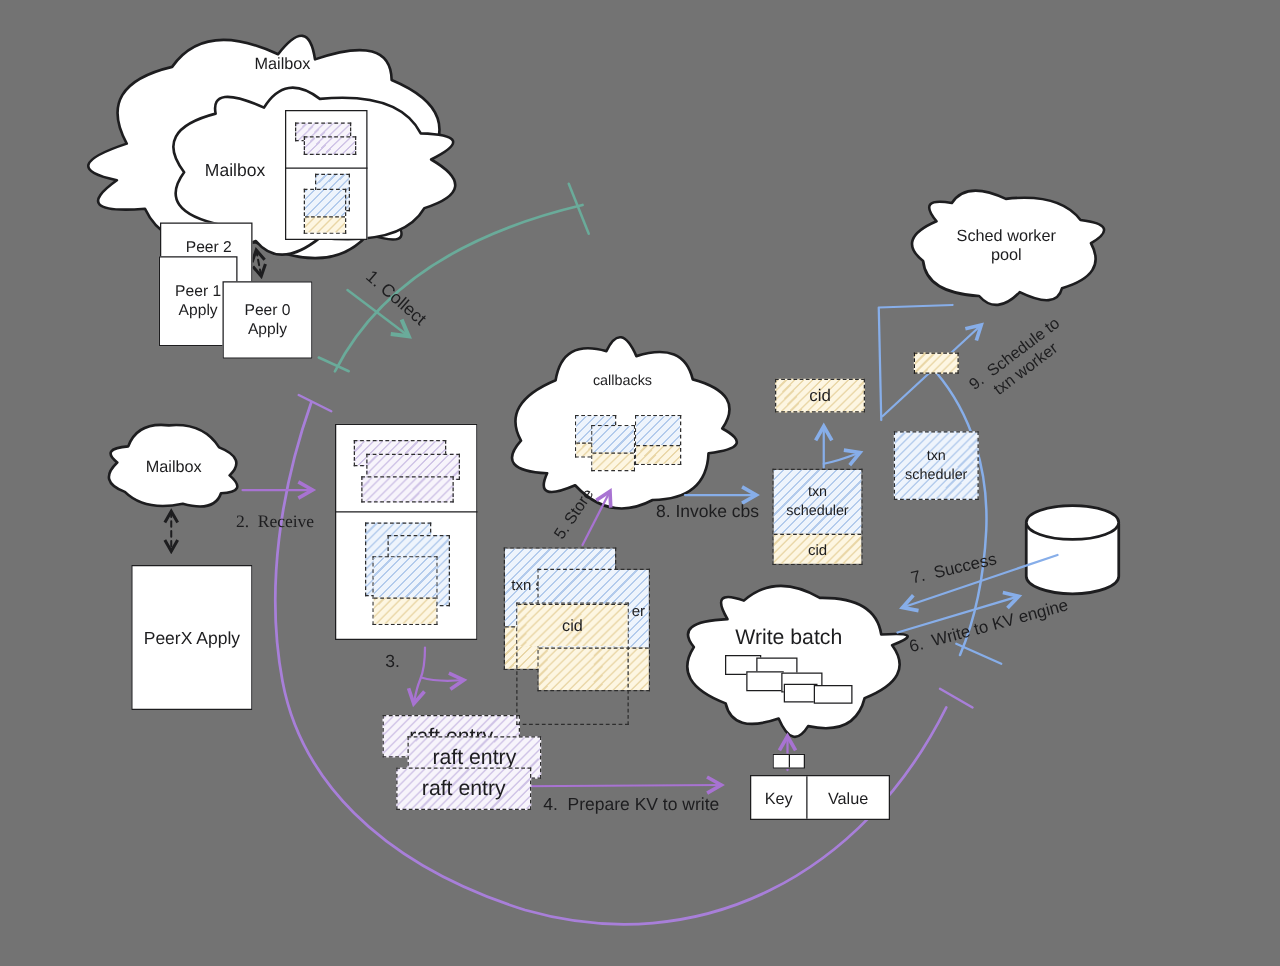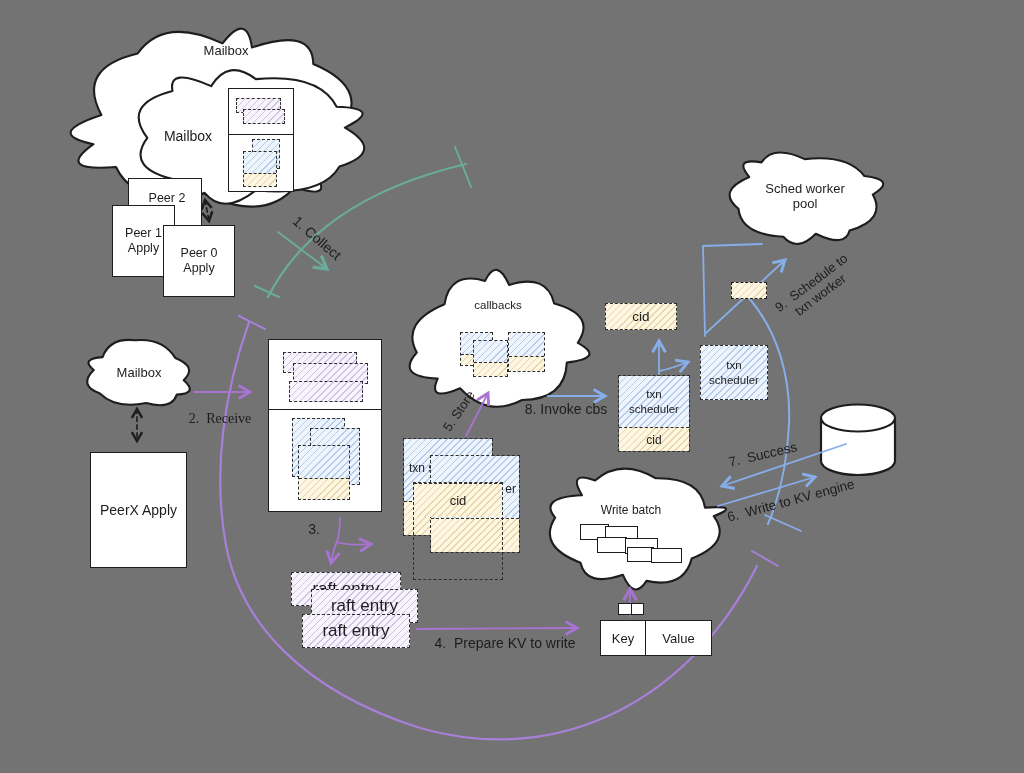--- a/index.html
+++ b/index.html
@@ -21,21 +21,21 @@
   .dashed{border:1.5px dashed #2e2e2e;}
   .hatch-p{background:repeating-linear-gradient(135deg,#cfc3e6 0 1.2px,transparent 1.2px 5px) #f7f4fb;}
   .hatch-b{background:repeating-linear-gradient(135deg,#b3cbec 0 1.2px,transparent 1.2px 5px) #eef4fc;}
   .hatch-y{background:repeating-linear-gradient(135deg,#e9d6a6 0 1.2px,transparent 1.2px 5px) #fdf6e2;}
   .split{display:flex;flex-direction:column;}
   .split .top{flex:1;display:flex;align-items:center;justify-content:center;}
   .split .bot{border-top:1.4px dashed #2e2e2e;display:flex;align-items:center;justify-content:center;}
   .cellbox{display:flex;}
   .cellbox .cell{display:flex;align-items:center;justify-content:center;flex:1;}
   .cellbox .cell + .cell{border-left:1.7px solid var(--ink);}
-  .ctr{display:flex;align-items:center;justify-content:center;flex-direction:column;text-align:center;}
+  .ctr{display:flex;align-items:center;justify-content:center;flex-direction:column;text-align:center;margin-left:15px;}
 </style>
 </head>
 <body>
 
 <div class="stage">
 
   <svg class="wires" width="1024" height="773" viewBox="0 0 1024 773">
     <defs>
       <marker id="mg" viewBox="0 0 10 10" refX="8" refY="5" markerWidth="9" markerHeight="9" orient="auto-start-reverse">
         <path d="M 1 1 L 8 5 L 1 9" fill="none" stroke-width="1.8" class="sg"></path>
@@ -93,42 +93,42 @@
 
     <path class="st si w16 dsh" d="M 205 200 L 209 221" marker-start="url(#md)" marker-end="url(#md)"></path>
     <path class="st si w16 dsh" d="M 137 409 L 137 441" marker-start="url(#md)" marker-end="url(#md)"></path>
     <path class="st si w16" d="M 171 205 L 181 218" marker-end="url(#md)"></path>
   </svg>
 
   <div class="lbl" style="left:226px;top:51px;font-size:13px;">Mailbox</div>
   <div class="lbl" style="left:188px;top:136px;font-size:14px;">Mailbox</div>
   <div class="lbl" style="left:139px;top:373px;font-size:13px;">Mailbox</div>
   <div class="lbl" style="left:498px;top:306px;font-size:11.5px;">callbacks</div>
-  <div class="lbl" style="left:631px;top:510px;font-size:12px;">Write batch</div>
+  <div class="lbl" style="left:631px;top:510px;font-size:17px;">Write batch</div>
   <div class="lbl" style="left:805px;top:196px;font-size:13px;"><span>Sched worker</span><br><span>pool</span></div>
 
 
   <div class="abs plain" style="left:228px;top:88px;width:66px;height:104px;"></div>
   <div class="abs" style="left:228px;top:134px;width:66px;height:0;border-top:1.7px solid var(--ink);"></div>
   <div class="abs hatch-p dashed" style="left:236px;top:98px;width:45px;height:15px;"></div>
   <div class="abs hatch-p dashed" style="left:243px;top:109px;width:42px;height:15px;"></div>
   <div class="abs hatch-b dashed" style="left:252px;top:139px;width:28px;height:30px;"></div>
   <div class="abs dashed split" style="left:243px;top:151px;width:34px;height:36px;">
     <div class="top hatch-b"></div>
     <div class="bot hatch-y" style="height:12px;"></div>
   </div>
 
   <div class="abs plain" style="left:128px;top:178px;width:74px;height:52px;">
     <div class="lbl" style="left:38px;top:19px;font-size:12.5px;">Peer 2</div>
   </div>
   <div class="abs plain ctr" style="left:112px;top:205px;width:63px;height:72px;font-size:12.5px;line-height:1.2;">
     <span>Peer 1</span>
       <span>Apply</span>
   </div>
-  <div class="abs plain ctr" style="left:163px;top:225px;width:72px;height:72px;font-size:12.5px;line-height:1.2;">
+  <div class="abs plain ctr" style="left:163px;top:225px;width:72px;height:62px;font-size:12.5px;line-height:1.2;">
     <span>Peer 0</span>
       <span>Apply</span>
   </div>
   <div class="abs plain ctr" style="left:90px;top:452px;width:97px;height:116px;font-size:14px;">
     <span>PeerX Apply</span>
   </div>
 
   <div class="abs plain" style="left:268px;top:339px;width:114px;height:173px;"></div>
   <div class="abs" style="left:268px;top:409px;width:114px;height:0;border-top:1.8px solid var(--ink);"></div>
   <div class="abs hatch-p dashed" style="left:283px;top:352px;width:74px;height:21px;"></div>

